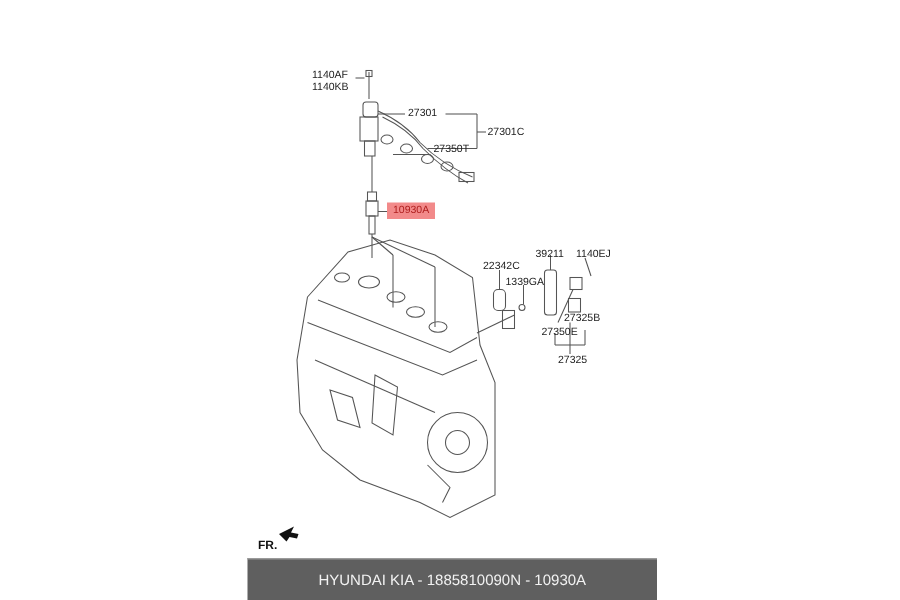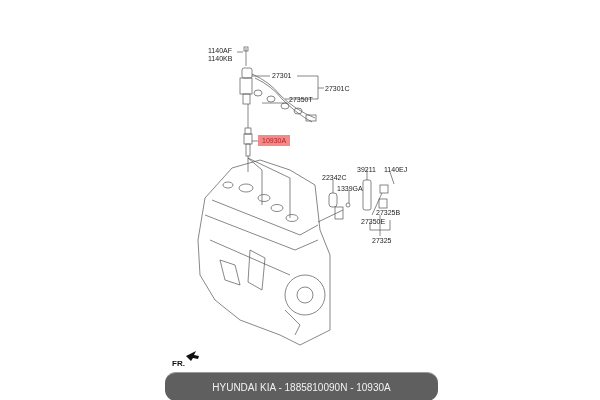--- a/index.html
+++ b/index.html
@@ -6,21 +6,21 @@
   body { width:600px; height:400px; position:relative; overflow:hidden;
          font-family:"Liberation Sans", sans-serif; }
   .canvas { position:absolute; left:0; top:0; width:492px; height:400px; }
   .lbl { position:absolute; font-size:7px; color:#222; line-height:1; white-space:nowrap;
          font-family:"Liberation Sans", sans-serif; }
   .hl { position:absolute; background:#f28a8a; color:#b02020; font-size:7px;
         padding:2px 4px; line-height:1; font-family:"Liberation Sans", sans-serif; }
   .footer { position:absolute; left:165px; top:372px; width:273px; height:28px;
             background:#5f5f5f; border-top:1px solid #9a9a9a; color:#f2f2f2;
             font-size:10px; display:flex; align-items:center; justify-content:center; gap:0;
-            font-family:"Liberation Sans", sans-serif;border-radius:11px; }
+            font-family:"Liberation Sans", sans-serif; }
   .fr { position:absolute; left:172px; top:359px; font-size:8px; font-weight:bold; color:#111; }
   svg { position:absolute; left:0; top:0; }
 </style>
 </head>
 <body>
 
 <div class="canvas">
   <svg width="600" height="400" viewBox="0 0 600 400">
     <g fill="none" stroke="#555" stroke-width="0.7">
 

